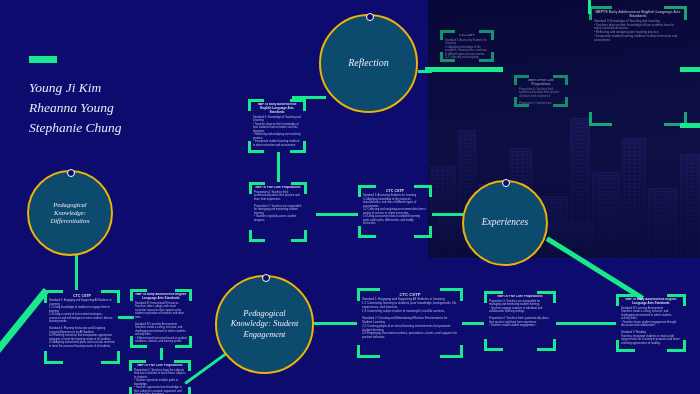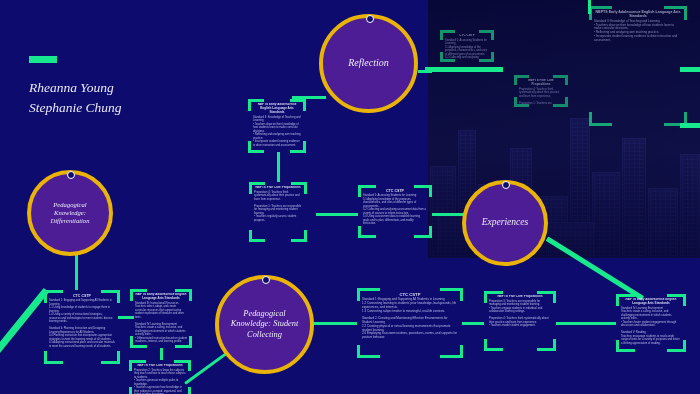--- a/index.html
+++ b/index.html
@@ -70,22 +70,22 @@
   .conn{position:absolute;background:#19e98d;}
   .conn-h{height:3px;}
   .conn-v{width:3px;}
   .conn-thick-h{height:5px;}
   .diag{position:absolute;background:#19e98d;transform-origin:0 50%;height:5px;border-radius:1px;}
   .diag.thin{height:3px;}
 
   
   .circle{
     position:absolute;border-radius:50%;
-    border:4px solid #eab308;
-    background:#4c1d95;
+    border:2px solid #eab308;
+    background:#0c4a6e;
     display:flex;align-items:center;justify-content:center;
     text-align:center;
     color:#eceaf8;
     font-family:"Liberation Serif", serif;
     font-style:italic;
     line-height:1.25;
     box-sizing:border-box;
     z-index:6;
   }
   .circle .notch{
@@ -136,20 +136,21 @@
     <div class="bld" style="left:252px;width:20px;height:104px;"></div>
     <div class="bld" style="left:10px;width:40px;height:42px;"></div>
     <div class="bld" style="left:120px;width:46px;height:36px;"></div>
     <div class="glow"></div>
     <div class="tint"></div>
     <div class="veil"></div>
   </div>
 
   <div class="title-rule"></div>
   <div class="subtitle">
+    <div>Young Ji Kim</div>
     <div>Rheanna Young</div>
     <div>Stephanie Chung</div>
   </div>
 
   <div class="conn conn-h" style="left:292px;top:96px;width:34px;"></div>
   <div class="conn conn-v" style="left:292px;top:96px;height:6px;"></div>
 
   <div class="conn conn-h" style="left:418px;top:70px;width:14px;"></div>
 
   <div class="conn conn-v" style="left:277px;top:152px;height:30px;"></div>
@@ -191,21 +192,21 @@
     <span>Experiences</span>
   </div>
 
   <div class="circle" style="left:27px;top:170px;width:86px;height:86px;font-size:6.6px;padding:0 9px;">
     <span class="notch"></span>
     <span>Pedagogical Knowledge: Differentiation</span>
   </div>
 
   <div class="circle" style="left:215px;top:275px;width:99px;height:99px;font-size:8.4px;padding:0 10px;">
     <span class="notch"></span>
-    <span>Pedagogical Knowledge: Student Collecting</span>
+    <span>Pedagogical Knowledge: Student Engagement</span>
   </div>
 
   <div class="box" style="left:248px;top:99px;width:58px;height:54px;">
     <span class="br tl" style="width:13px;height:9px;"></span>
     <span class="br tr" style="width:13px;height:9px;"></span>
     <span class="br bl" style="width:13px;height:9px;"></span>
     <span class="br br2" style="width:13px;height:9px;"></span>
     <div class="inner">
       <span class="bt t3">NBPTS Early Adolescence English Language Arts Standards</span>
       <span class="bd d3" style="white-space:pre-line;">Standard II: Knowledge of Teaching and Learning

